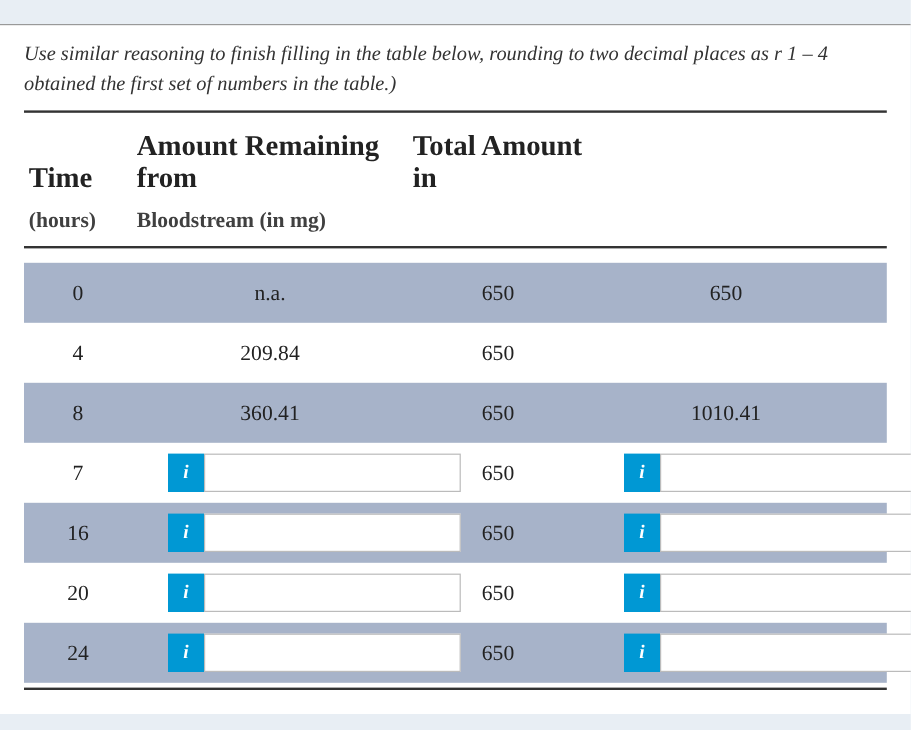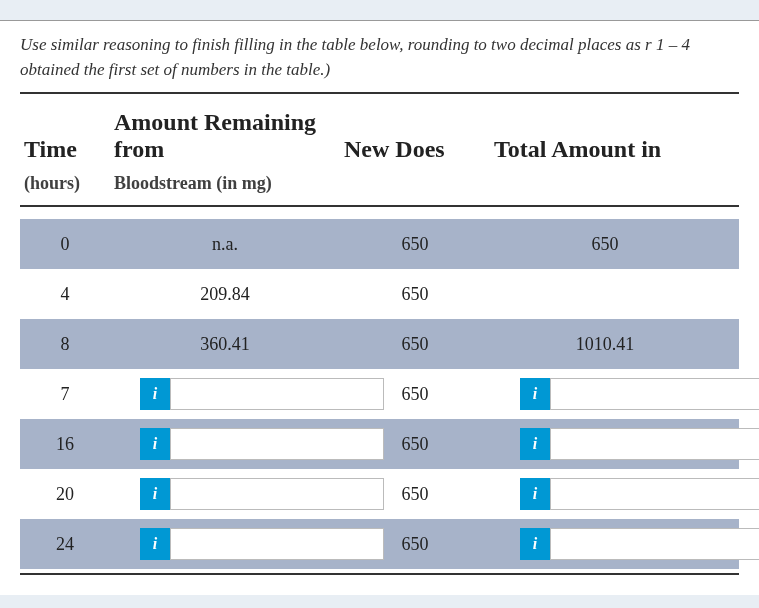--- a/index.html
+++ b/index.html
@@ -113,21 +113,20 @@
 <body>
 
 <div class="question-container">
 
   <p class="instructions">Use similar reasoning to finish filling in the table below, rounding to two decimal places as r 1 – 4 obtained the first set of numbers in the table.)</p>
 
   <div class="table-wrap">
     <div class="hdr">
       <div>Time</div>
       <div>Amount Remaining from</div>
-      <div>New Does</div>
       <div>Total Amount in</div>
     </div>
     <div class="hdr2">
       <div>(hours)</div>
       <div>Bloodstream (in mg)</div>
     </div>
 
     <div class="rows" id="rows">
         <div class="row alt">
           <div class="cell-time">0</div>

